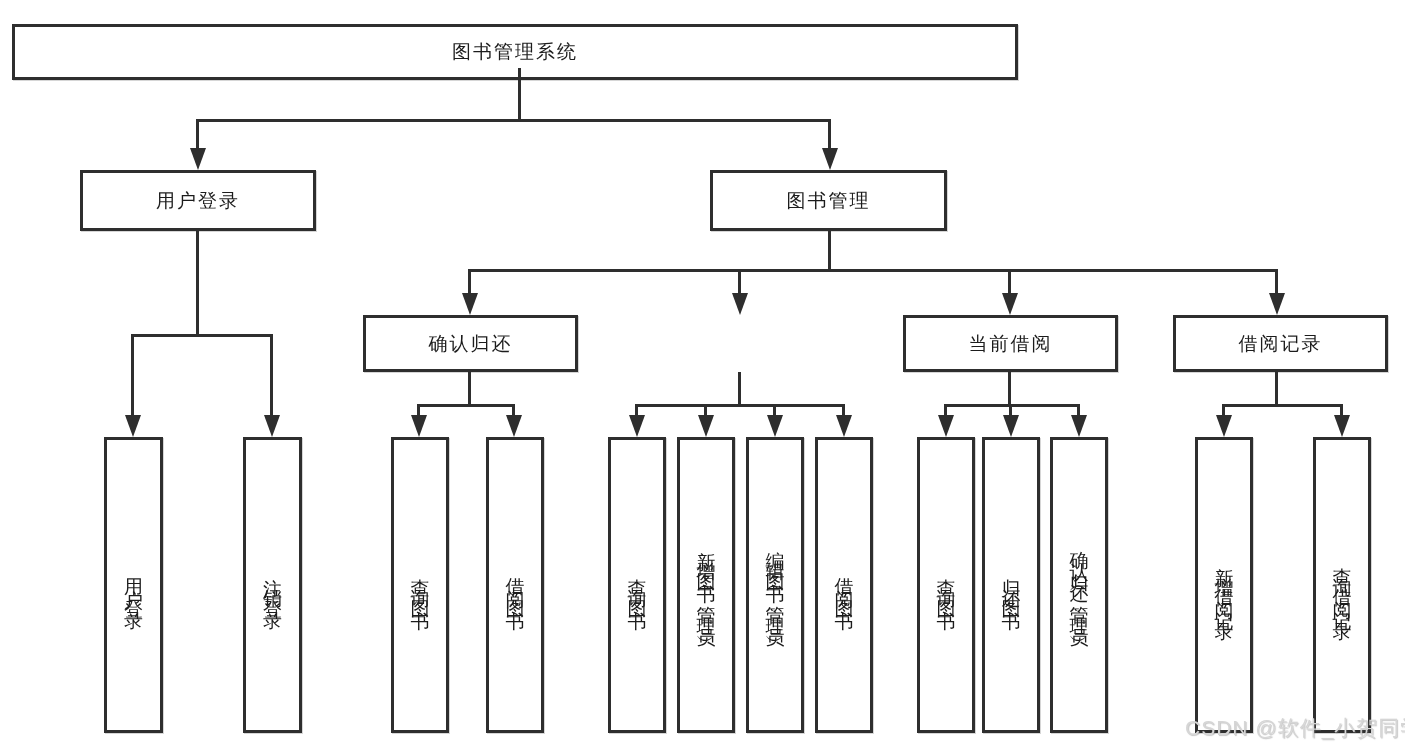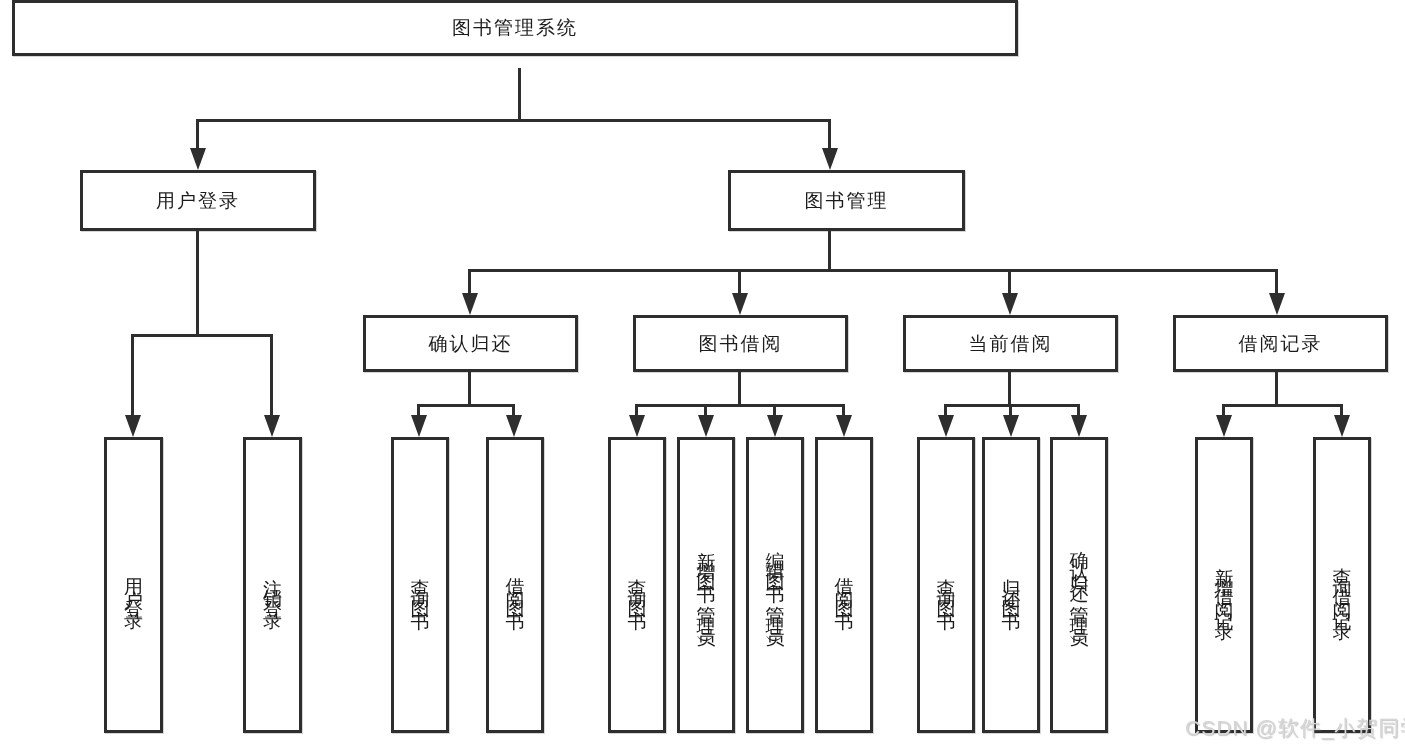--- a/index.html
+++ b/index.html
@@ -36,35 +36,35 @@
     font-size:21px;color:#d6d6d6;letter-spacing:1px;
     text-shadow:1px 1px 1px rgba(130,130,130,0.45);
     white-space:nowrap;
   }
 </style>
 </head>
 <body>
 
 <div id="stage">
 
-  <div class="box" style="left:12px;top:0;width:1006px;height:56px;">
+  <div class="box" style="left:12px;top:24px;width:1006px;height:56px;">
     <span>图书管理系统</span>
   </div>
 
   <div class="vl" style="left:518px;top:68px;height:54px;"></div>
   <div class="hl" style="left:196px;top:119px;width:635px;"></div>
   <div class="vl" style="left:196px;top:119px;height:34px;"></div>
   <div class="arr" style="left:190px;top:148px;"></div>
   <div class="vl" style="left:828px;top:119px;height:34px;"></div>
   <div class="arr" style="left:822px;top:148px;"></div>
 
   <div class="box" style="left:80px;top:170px;width:236px;height:61px;">
     <span>用户登录</span>
   </div>
-  <div class="box" style="left:728px;top:170px;width:237px;height:61px;">
+  <div class="box" style="left:710px;top:170px;width:237px;height:61px;">
     <span>图书管理</span>
   </div>
 
   <div class="vl" style="left:196px;top:231px;height:106px;"></div>
   <div class="hl" style="left:131px;top:334px;width:142px;"></div>
   <div class="vl" style="left:131px;top:334px;height:85px;"></div>
   <div class="arr" style="left:125px;top:415px;"></div>
   <div class="vl" style="left:270px;top:334px;height:85px;"></div>
   <div class="arr" style="left:264px;top:415px;"></div>
 
@@ -81,23 +81,20 @@
   <div class="arr" style="left:462px;top:293px;"></div>
   <div class="vl" style="left:738px;top:269px;height:28px;"></div>
   <div class="arr" style="left:732px;top:293px;"></div>
   <div class="vl" style="left:1008px;top:269px;height:28px;"></div>
   <div class="arr" style="left:1002px;top:293px;"></div>
   <div class="vl" style="left:1275px;top:269px;height:28px;"></div>
   <div class="arr" style="left:1269px;top:293px;"></div>
 
   <div class="box" style="left:363px;top:315px;width:215px;height:57px;">
     <span>确认归还</span>
-  </div>
-  <div class="box" style="left:633px;top:315px;width:215px;height:57px;">
-    <span>图书借阅</span>
   </div>
   <div class="box" style="left:903px;top:315px;width:215px;height:57px;font-family:Liberation Serif, serif;">
     <span>当前借阅</span>
   </div>
   <div class="box" style="left:1173px;top:315px;width:215px;height:57px;justify-content:center;">
     <span>借阅记录</span>
   </div>
 
   <div class="vl" style="left:468px;top:372px;height:35px;"></div>
   <div class="hl" style="left:417px;top:404px;width:98px;"></div>

